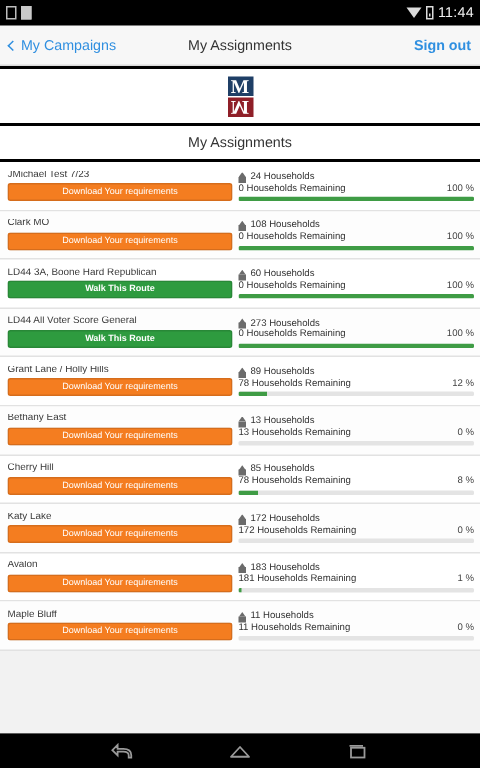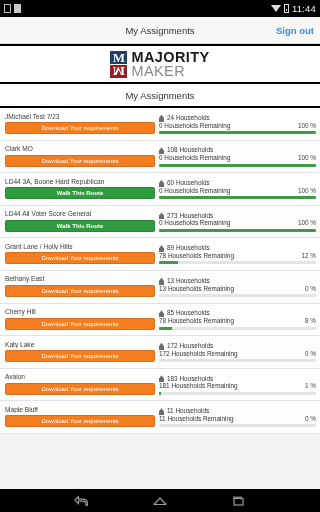--- a/index.html
+++ b/index.html
@@ -128,37 +128,37 @@
       <span class="sb-sq filled"></span>
     </div>
     <div class="sb-right">
       <span class="sb-wifi"></span>
       <span class="sb-batt"></span>
       <span class="sb-time">11:44</span>
     </div>
   </div>
 
   <div class="actionbar">
+    <div class="ab-back">
+      <span class="chev"></span>
+      <span>My Campaigns</span>
+    </div>
     <div class="ab-title">My Assignments</div>
     <div class="ab-signout">Sign out</div>
   </div>
 
   <div class="content">
 
     <div class="logo-band">
       <div class="logo">
         <div class="logo-marks">
           <div class="mk top">M</div>
           <div class="mk bot">
               <span>M</span>
             </div>
-        </div>
-        <div class="logo-words">
-          <div class="w1">MAJORITY</div>
-          <div class="w2">MAKER</div>
         </div>
       </div>
     </div>
 
     <div class="section-head">My Assignments</div>
 
     <div class="list" id="assignment-list">
         <div class="row">
           <div class="row-left">
             <div class="row-title">JMichael Test 7/23</div>

